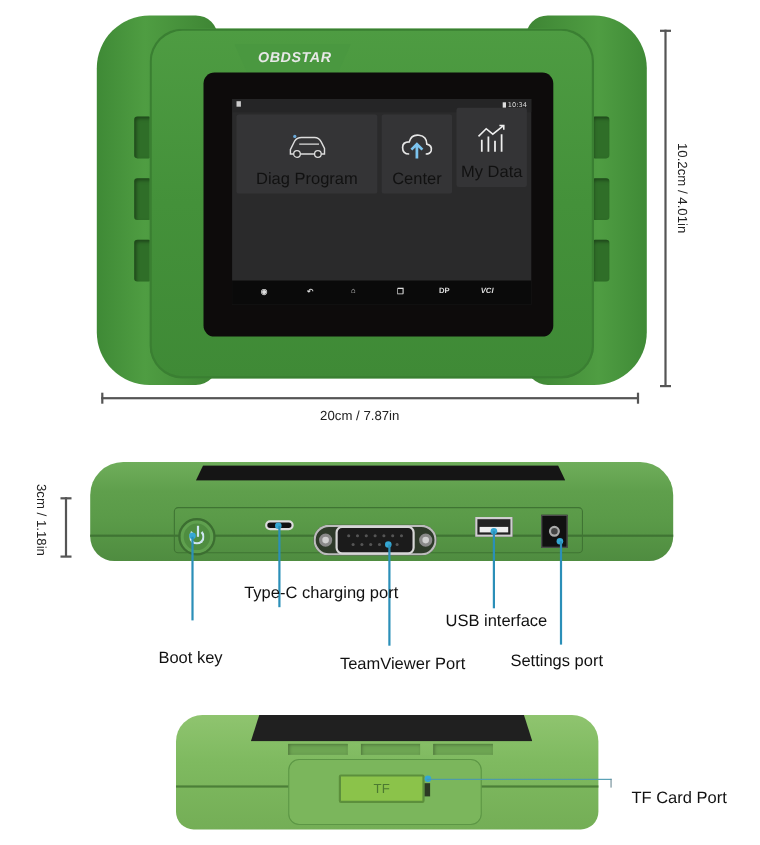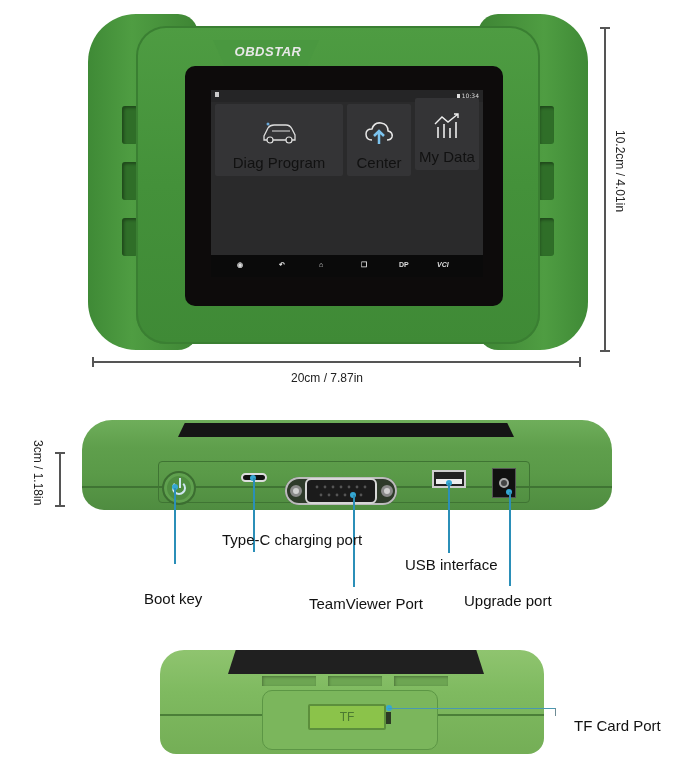--- a/index.html
+++ b/index.html
@@ -290,21 +290,21 @@
   <div class="callout" style="left:353px; top:495px; height:92px;"></div>
   <div class="callout-dot" style="left:446px; top:480px;"></div>
   <div class="callout" style="left:448px; top:483px; height:70px;"></div>
   <div class="callout-dot" style="left:506px; top:489px;"></div>
   <div class="callout" style="left:509px; top:492px; height:94px;"></div>
 
   <div class="label" style="left:194px; top:531px;margin-left:28px;">Type-C charging port</div>
   <div class="label" style="left:144px; top:590px;">Boot key</div>
   <div class="label" style="left:309px; top:595px;">TeamViewer Port</div>
   <div class="label" style="left:405px; top:556px;">USB interface</div>
-  <div class="label" style="left:464px; top:592px;">Upgrade port</div>
+  <div class="label" style="left:464px; top:592px;">Settings port</div>
 </div>
 
 <div>
   <div class="bottom-body"></div>
   <div class="bottom-screen"></div>
   <div class="bottom-slot" style="left:262px;"></div>
   <div class="bottom-slot" style="left:328px;"></div>
   <div class="bottom-slot" style="left:394px;"></div>
   <div class="bottom-seam"></div>
   <div class="bottom-pod"></div>

